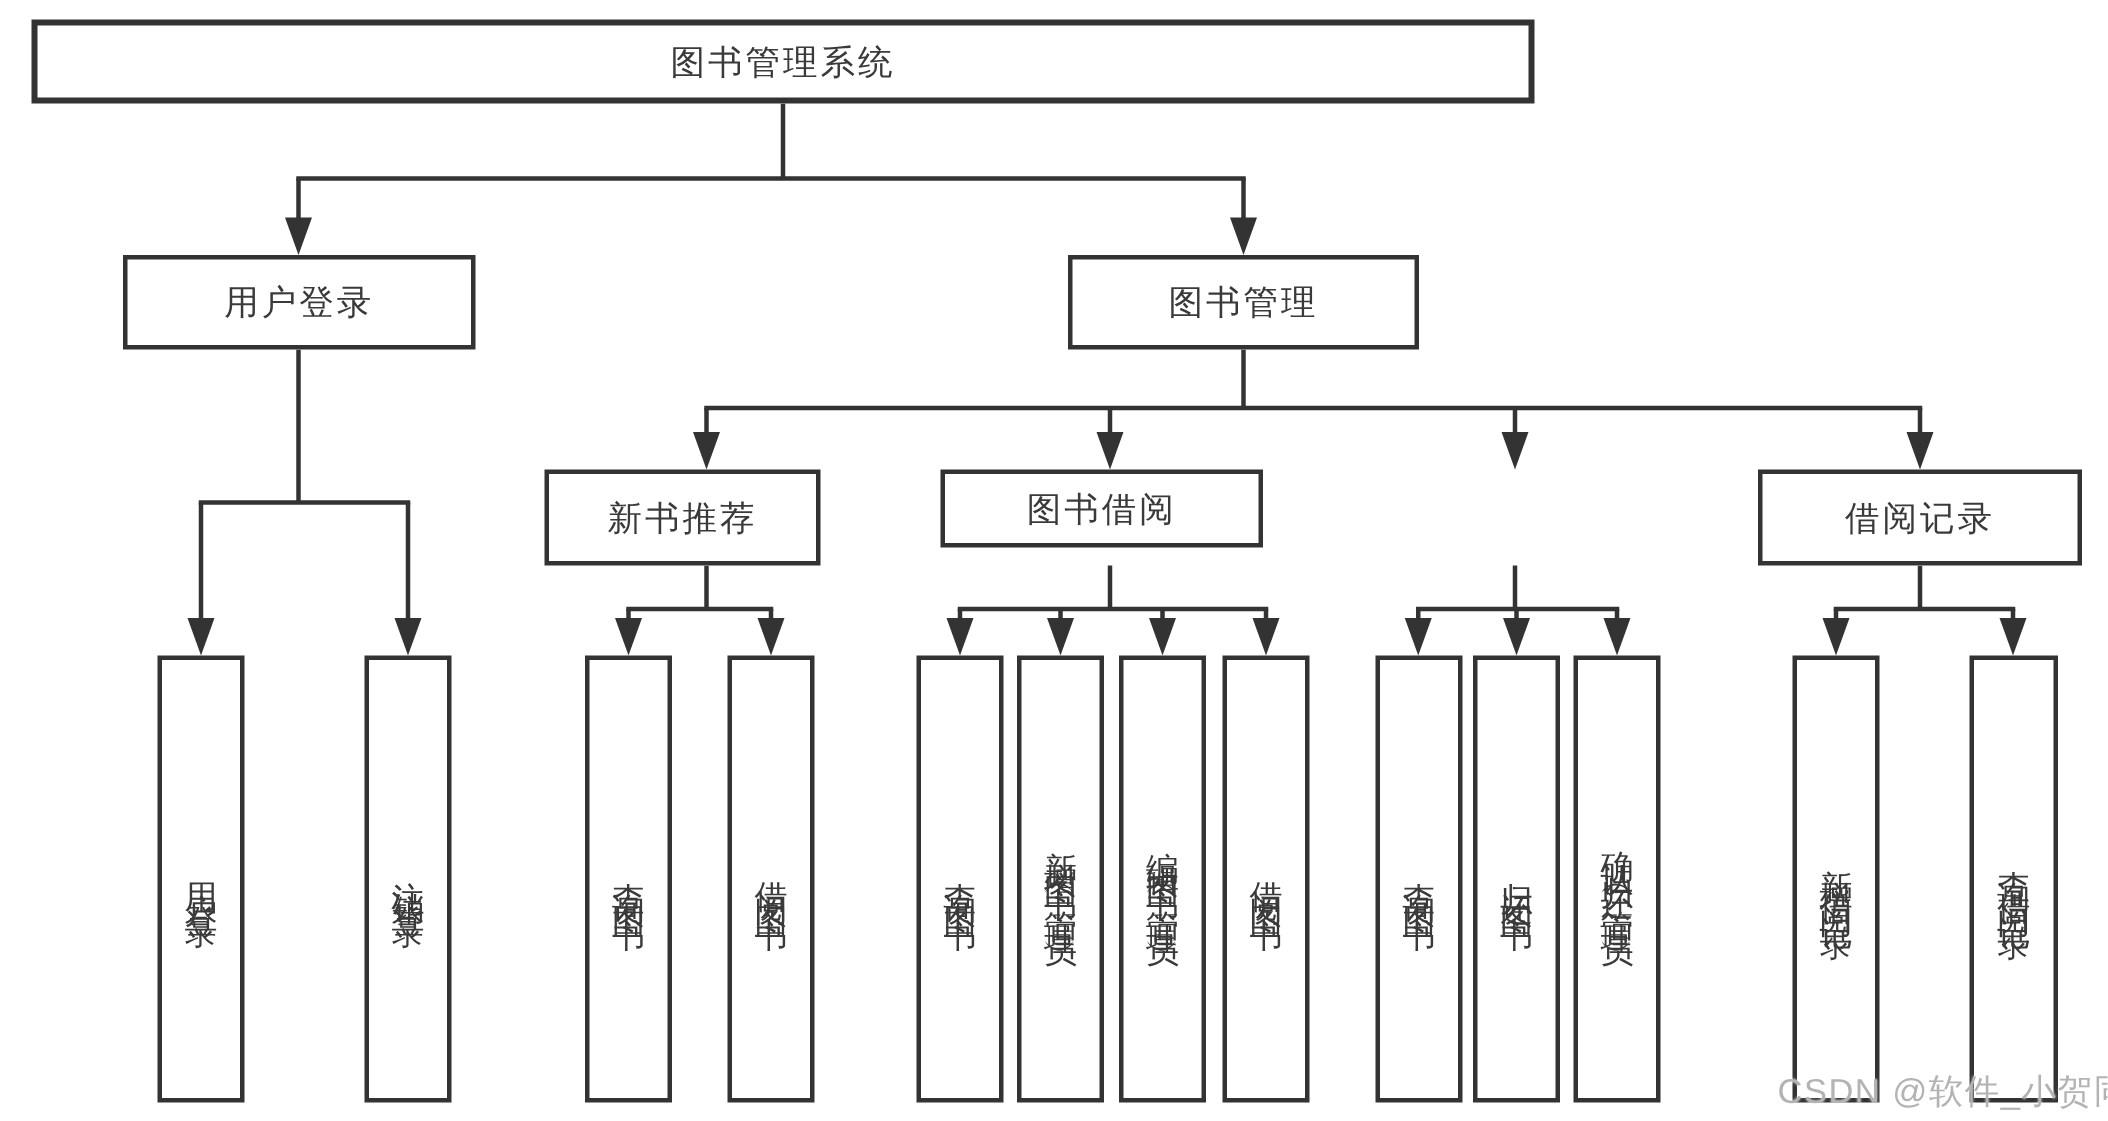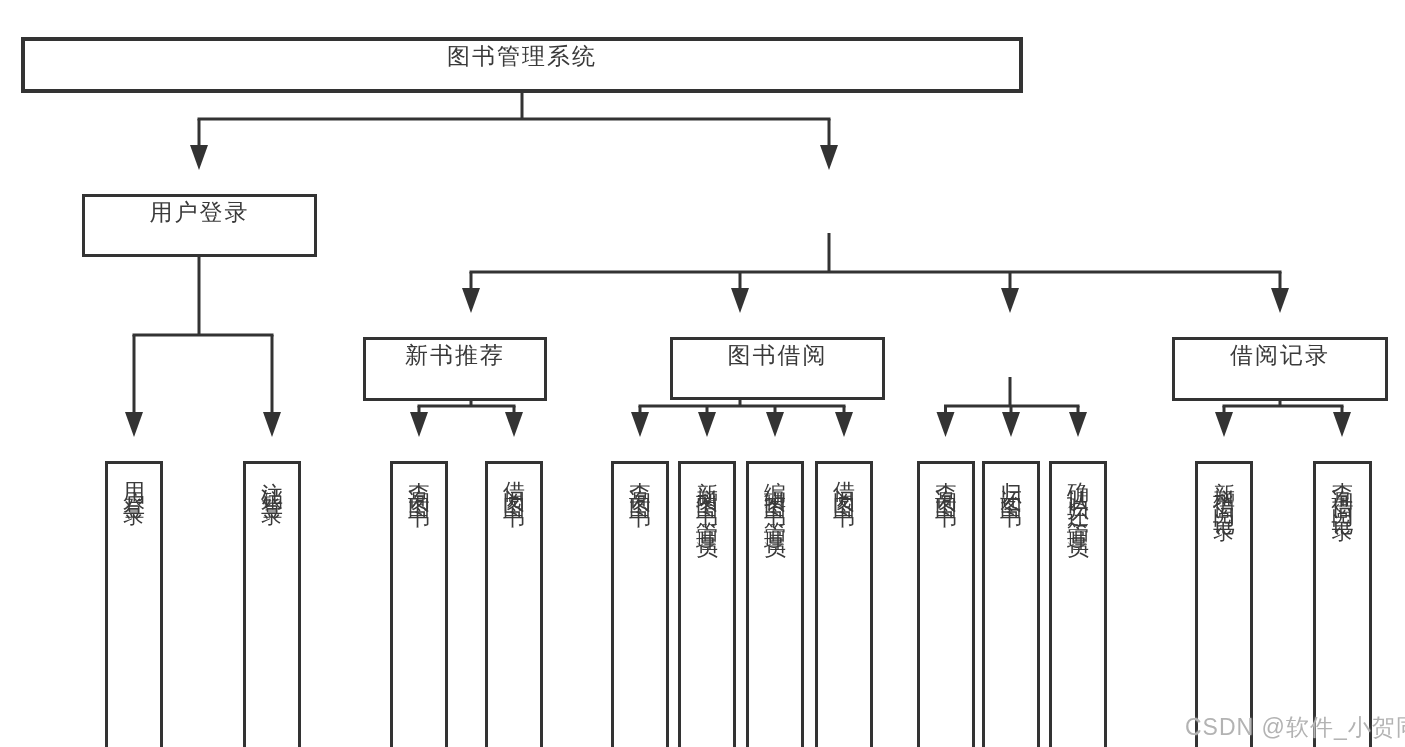--- a/index.html
+++ b/index.html
@@ -12,21 +12,21 @@
   body{
     width:1405px;height:747px;position:relative;overflow:hidden;
     font-family:"Liberation Sans","DejaVu Sans",sans-serif;
     color:var(--text);
   }
   .stage{position:absolute;inset:0;}
   svg.connectors{position:absolute;left:0;top:0;z-index:1;}
   .box{
     position:absolute;box-sizing:border-box;z-index:2;
     background:var(--fill);border:3px solid var(--line);
-    display:flex;justify-content:center;margin-top:24px;
+    display:flex;align-items:center;justify-content:center;
   }
   .hbox{font-size:23px;letter-spacing:2px;}
   .hbox.root{border-width:4px;}
   .vbox{width:58px;top:437px;height:298px;}
   .vbox span{
     writing-mode:vertical-rl;text-orientation:mixed;
     font-size:22px;line-height:1;letter-spacing:8px;
     white-space:nowrap;
   }
   .watermark{
@@ -114,25 +114,28 @@
     </g>
   </svg>
 
   <div class="box hbox root" style="left:21px;top:13px;width:1002px;height:56px">
     <span>图书管理系统</span>
   </div>
 
   <div class="box hbox" style="left:82px;top:170px;width:235px;height:63px">
     <span>用户登录</span>
   </div>
+  <div class="box hbox" style="left:712px;top:170px;width:234px;height:63px">
+    <span>图书管理</span>
+  </div>
 
   <div class="box hbox" style="left:363px;top:313px;width:184px;height:64px">
     <span>新书推荐</span>
   </div>
-  <div class="box hbox" style="left:670px;top:313px;width:215px;height:63px">
+  <div class="box hbox" style="left:627px;top:313px;width:215px;height:52px">
     <span>图书借阅</span>
   </div>
   <div class="box hbox" style="left:1172px;top:313px;width:216px;height:64px">
     <span>借阅记录</span>
   </div>
 
   <div class="box vbox" style="left:105px">
     <span>用户登录</span>
   </div>
   <div class="box vbox" style="left:243px">

